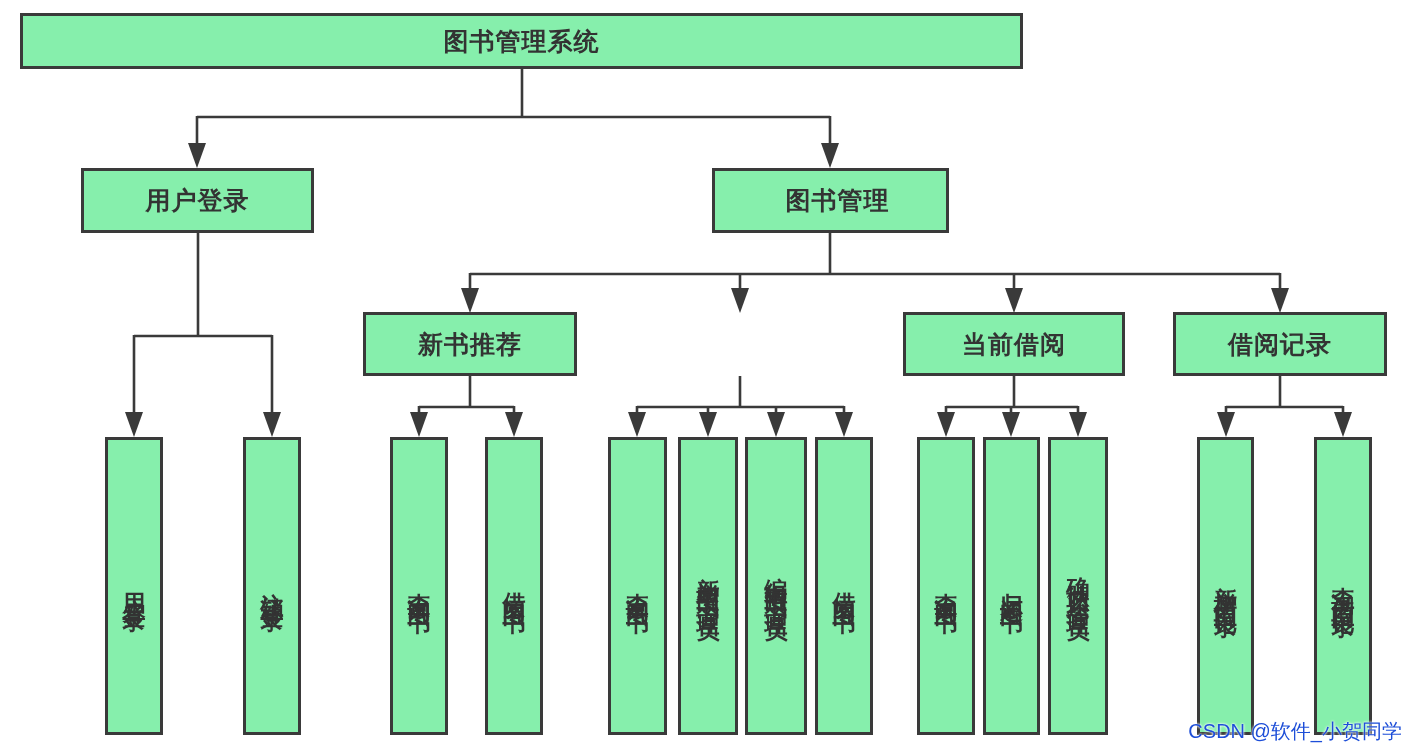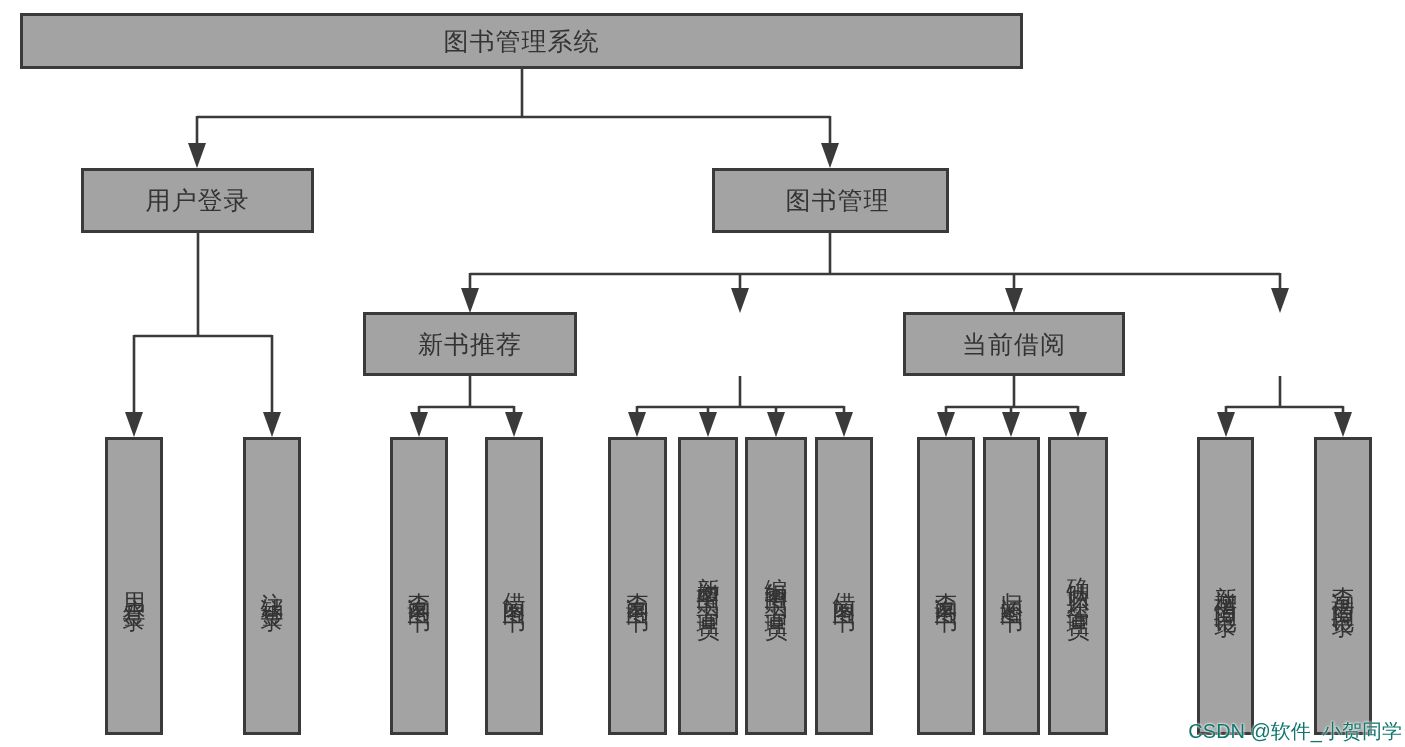--- a/index.html
+++ b/index.html
@@ -28,27 +28,28 @@
     stroke-width: 2.6;
     fill: none;
   }
   .connector-layer polygon {
     fill: #3a3a3a;
     stroke: none;
   }
   .node {
     position: absolute;
     box-sizing: border-box;
-    background: #a3a3a3;
+    background: #86efac;
     border: 3px solid #3a3a3a;
     display: flex;
     align-items: center;
     justify-content: center;
     z-index: 2;
     color: #333333;
+    font-weight: bold;
   }
   .node-h {
     font-size: 25px;
     letter-spacing: 1px;
     white-space: nowrap;
   }
   .node-v {
     font-size: 23px;
   }
   .node-v .vtext {
@@ -56,21 +57,21 @@
     text-orientation: mixed;
     letter-spacing: 6px;
     line-height: 1;
   }
   .watermark {
     position: absolute;
     right: 3px;
     bottom: 2px;
     z-index: 3;
     font-size: 20px;
-    color: #0f766e;
+    color: #1d4ed8;
     text-shadow: 0 0 3px #ffffff, 0 0 2px #ffffff;
     white-space: nowrap;
   }
 </style>
 </head>
 <body>
 
 <div class="stage">
 
   <svg class="connector-layer" viewBox="0 0 1405 747" xmlns="http://www.w3.org/2000/svg">
@@ -145,20 +146,23 @@
   <div class="node node-h" style="left:712px; top:168px; width:237px; height:65px;padding-left:14px;">
     <span>图书管理</span>
   </div>
 
   <div class="node node-h" style="left:363px; top:312px; width:214px; height:64px;">
     <span>新书推荐</span>
   </div>
   <div class="node node-h" style="left:903px; top:312px; width:222px; height:64px;">
     <span>当前借阅</span>
   </div>
+  <div class="node node-h" style="left:1173px; top:312px; width:214px; height:64px;">
+    <span>借阅记录</span>
+  </div>
 
   <div class="node node-v" style="left:105px; top:437px; width:58px; height:298px;">
     <span class="vtext">用户登录</span>
   </div>
   <div class="node node-v" style="left:243px; top:437px; width:58px; height:298px;">
     <span class="vtext">注销登录</span>
   </div>
 
   <div class="node node-v" style="left:390px; top:437px; width:58px; height:298px;">
     <span class="vtext">查询图书</span>

